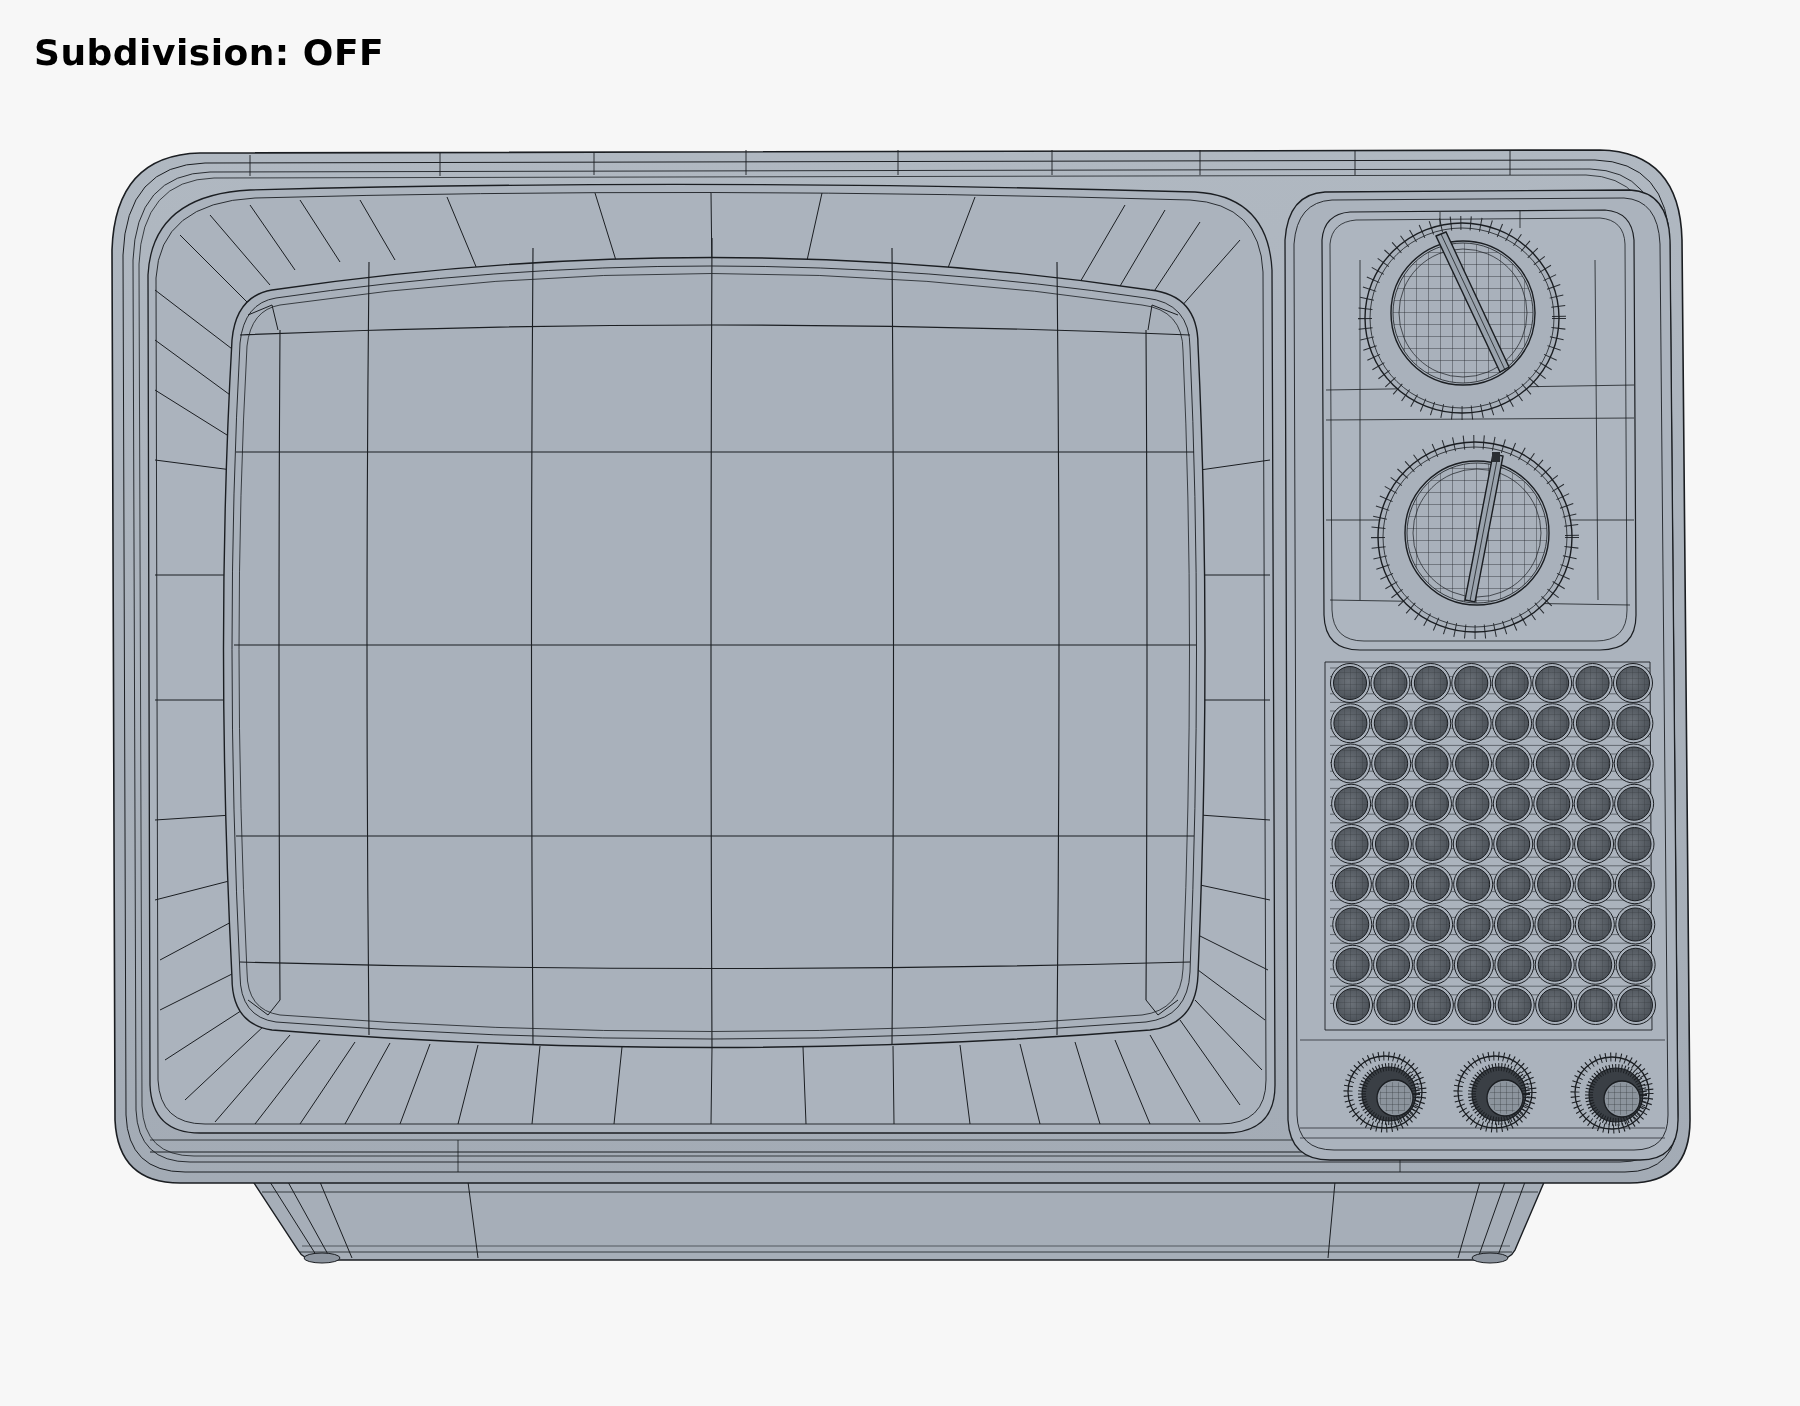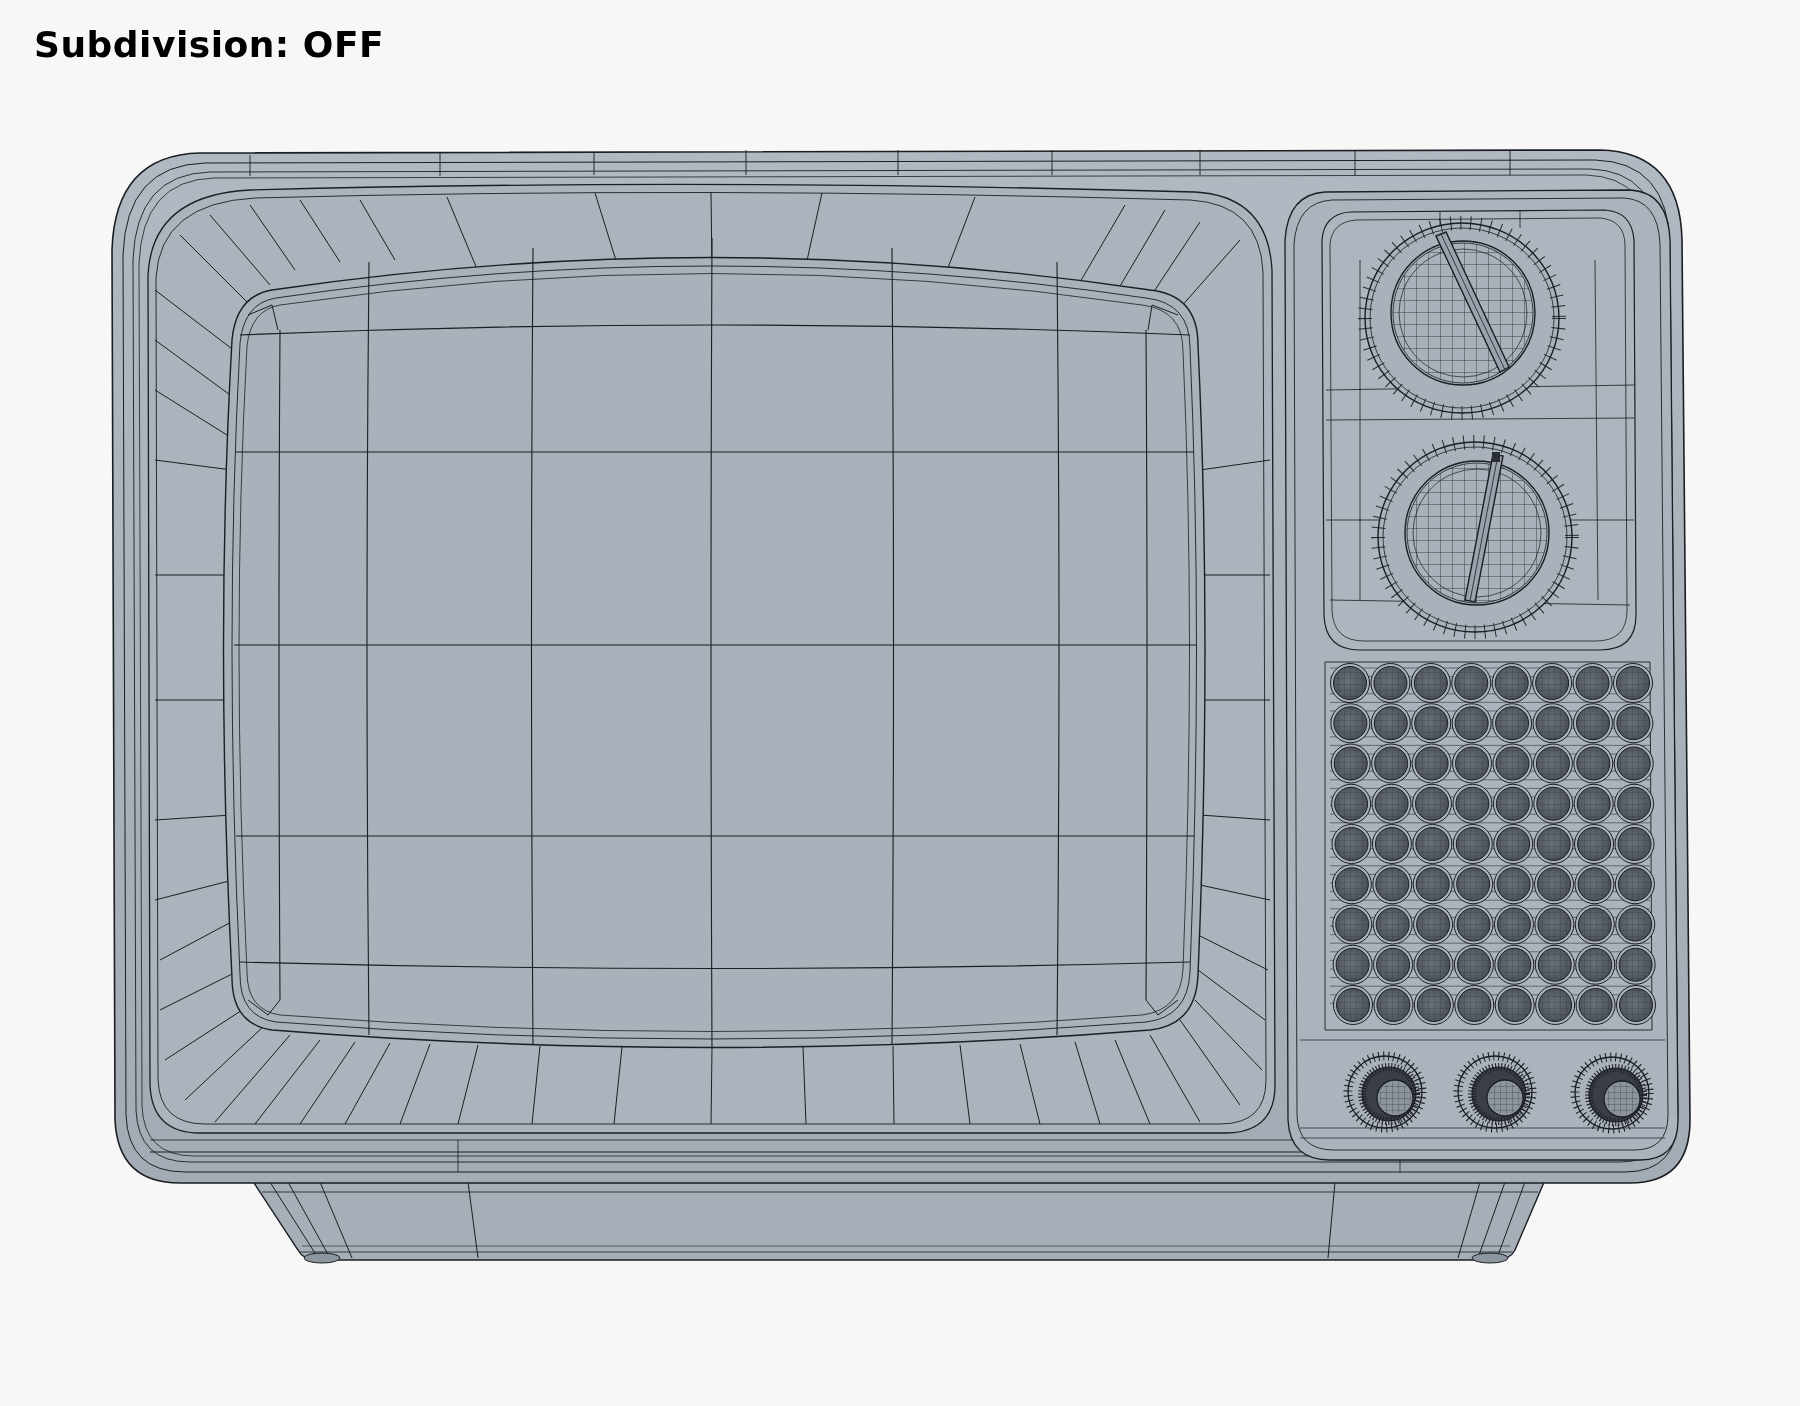--- a/index.html
+++ b/index.html
@@ -3,21 +3,21 @@
 <meta charset="utf-8">
 <style>
   html, body { margin: 0; padding: 0; }
   body {
     width: 1800px; height: 1406px; overflow: hidden;
     background: #f7f7f7;
     position: relative;
     font-family: "DejaVu Sans", "Liberation Sans", sans-serif;
   }
   .label {
-    position: absolute; left: 34px; top: 24px;
+    position: absolute; left: 34px; top: 32px;
     font-size: 36px; font-weight: bold; color: #000;
     letter-spacing: 0.5px;
   }
   svg.scene { position: absolute; left: 0; top: 0; }
 </style>
 </head>
 <body>
 
 <div class="label">Subdivision: OFF</div>
 

